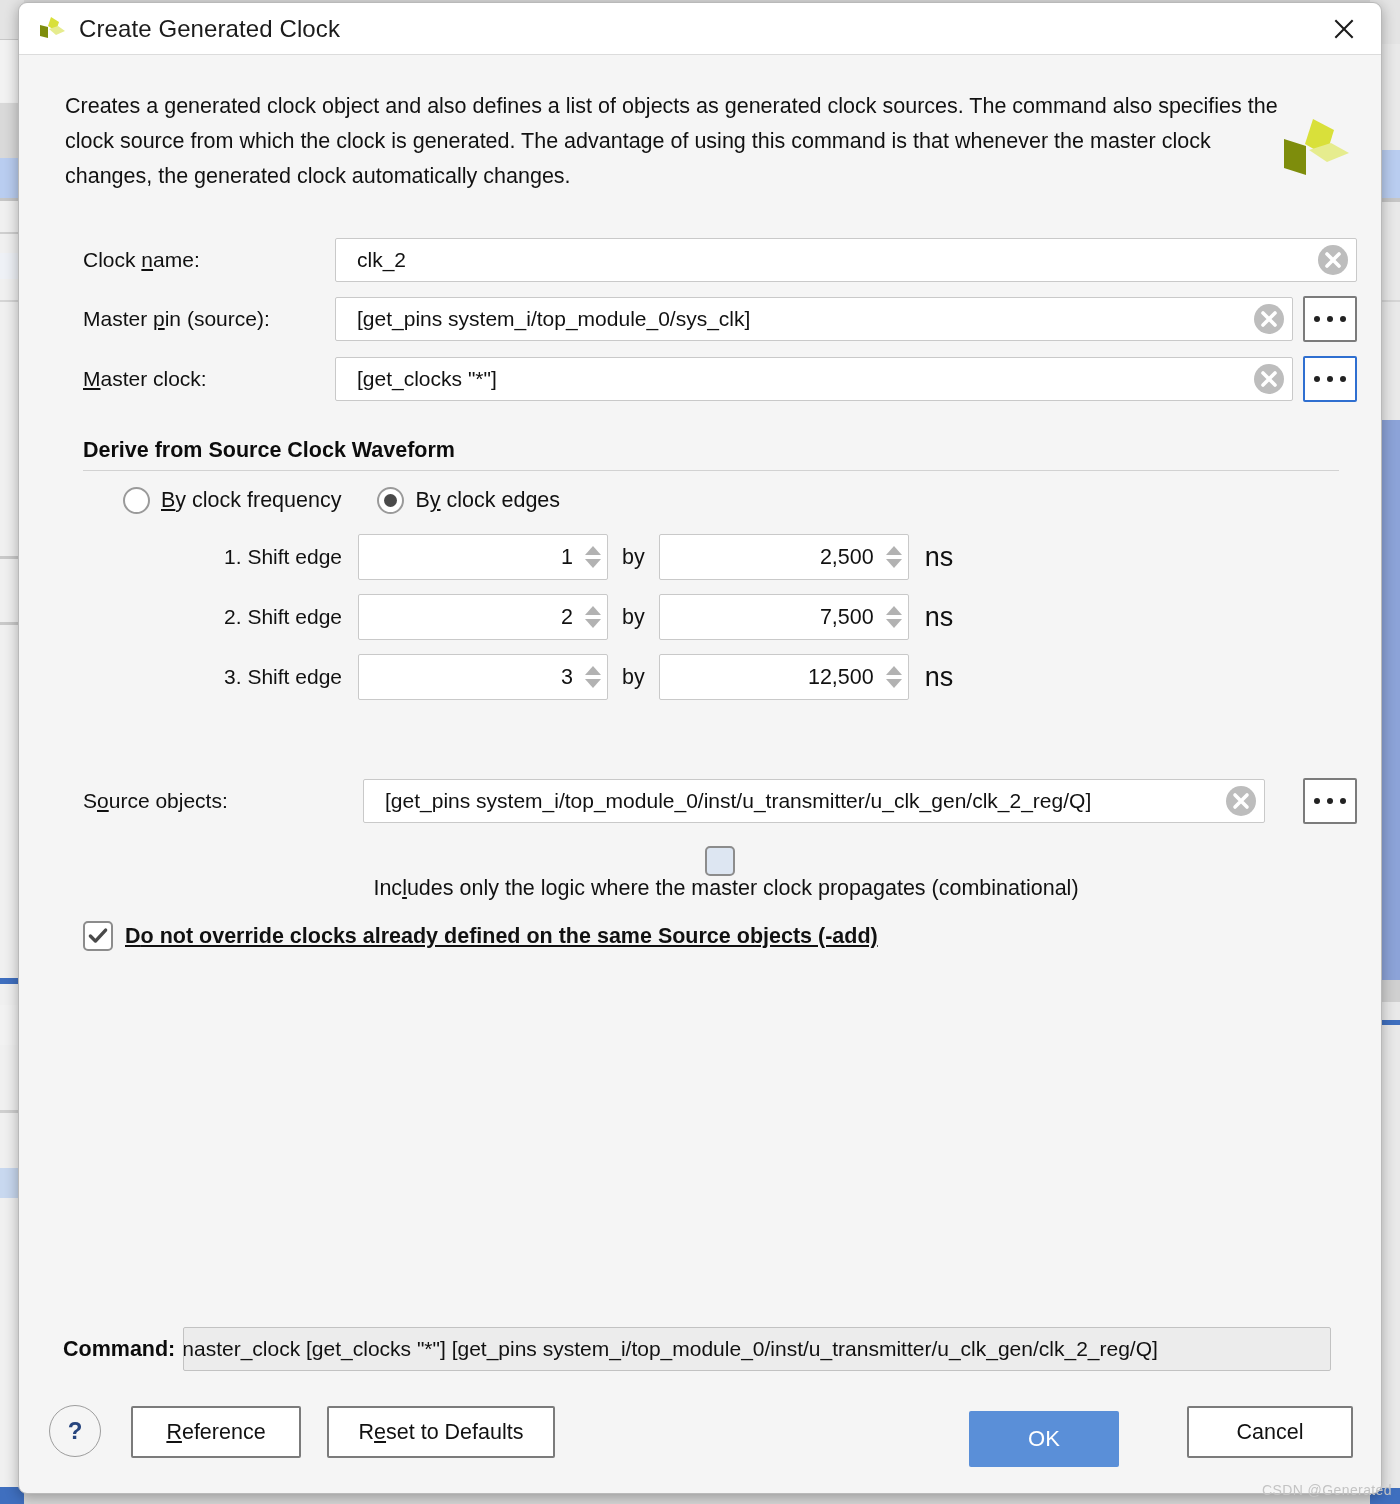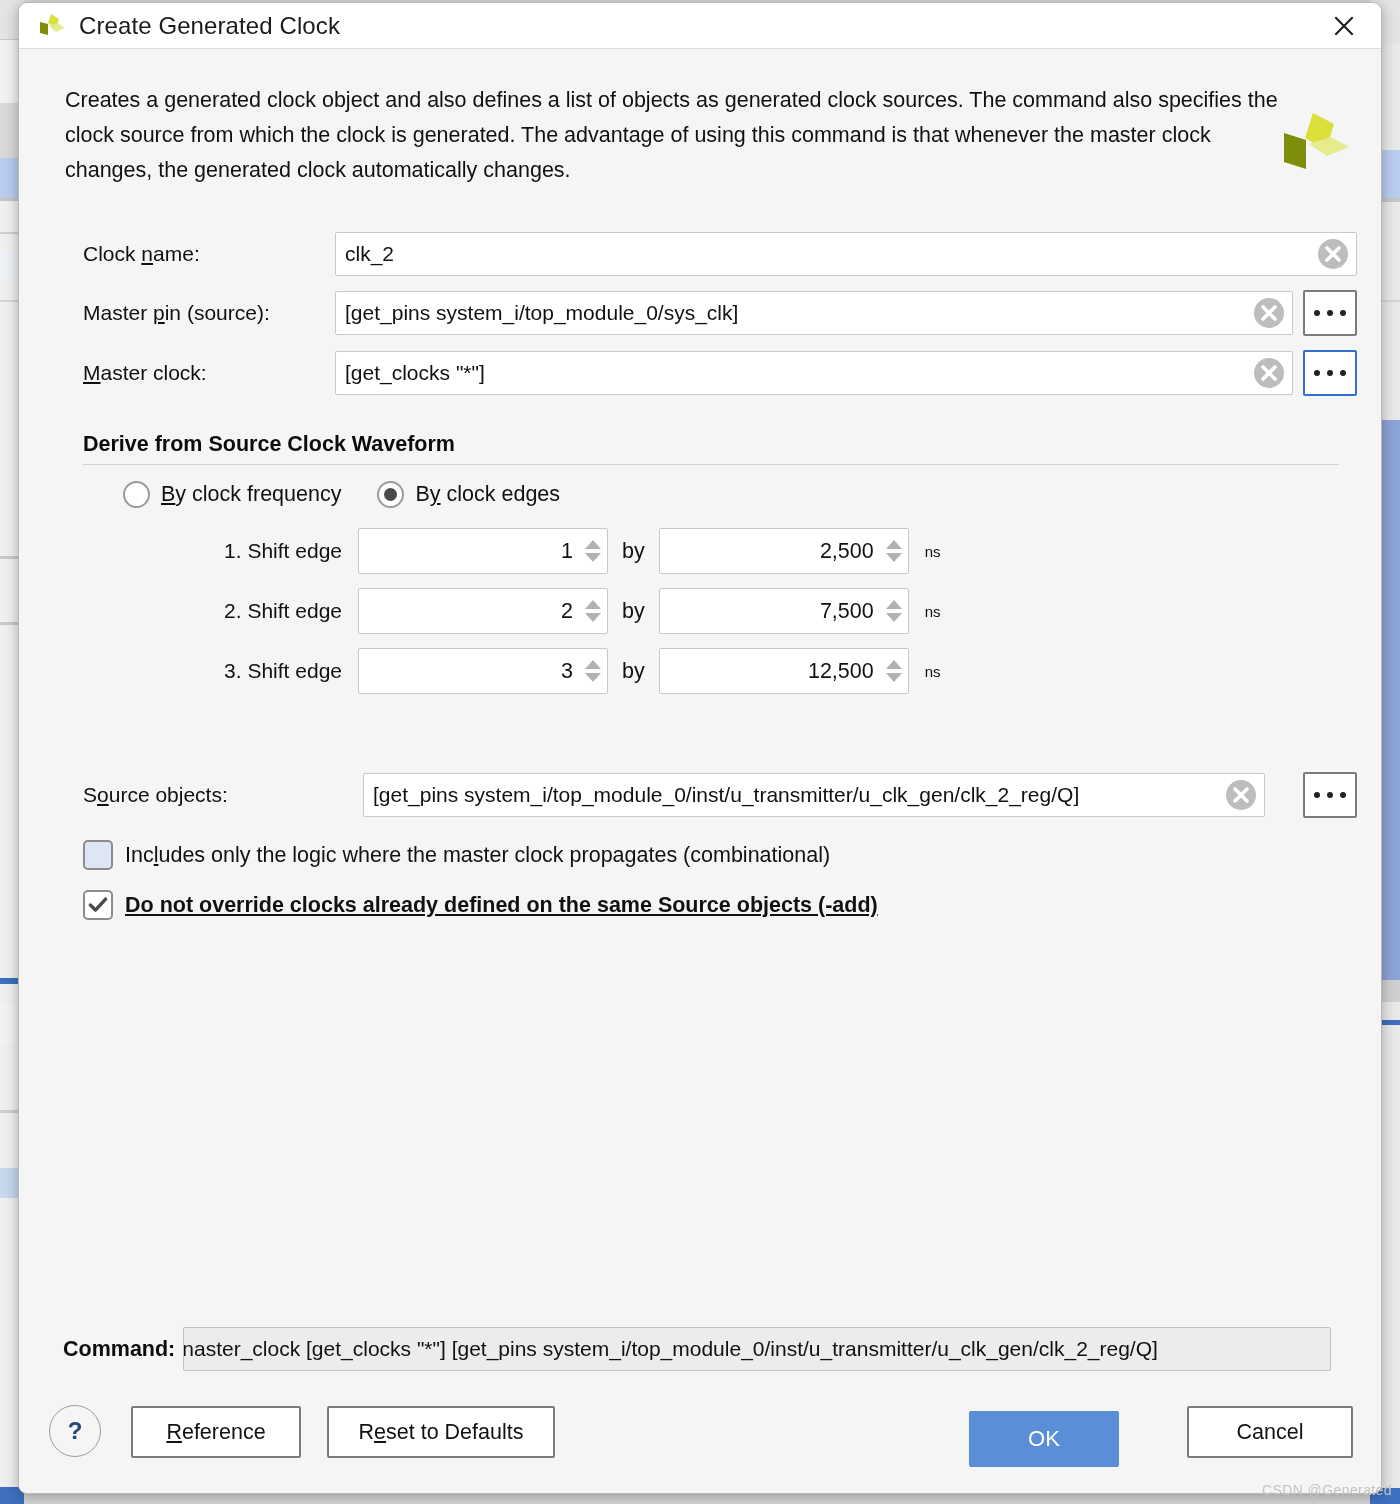--- a/index.html
+++ b/index.html
@@ -21,21 +21,21 @@
     position: absolute;
     left: 18px; top: 2px;
     width: 1364px; height: 1492px;
     background: #f5f5f5;
     border: 1px solid #b9b9b9;
     border-radius: 9px;
     box-shadow: 0 3px 14px rgba(0,0,0,.30);
     overflow: hidden;
   }
   #titlebar {
-    height: 46px;
+    height: 52px;
     background: #ffffff;
     border-bottom: 1px solid #dcdcdc;
     display: flex; align-items: center;
     padding: 0 10px 0 18px;
     border-radius: 9px 9px 0 0;
   }
   #titlebar .logo { width: 30px; height: 26px; margin-right: 12px; flex: none; }
   #title-text {
     font-size: 24px; color: #1b1b1b; letter-spacing: .1px;
     flex: 1 1 auto;
@@ -56,21 +56,21 @@
     font-size: 21.5px; line-height: 35px; color: #111;
   }
   #hero-logo { position: absolute; right: 28px; top: 28px; width: 74px; height: 66px; }
 
   
   .frow { display:flex; align-items:center; margin-left: 40px; }
   .flabel { width: 252px; font-size: 21px; color:#101010; flex:none; }
   .finput {
     position: relative; height: 44px; background:#fff;
     border:1px solid #c9c9c9; border-radius: 2px;
-    display:flex; align-items:center;
+    display:flex; align-items:center;padding-left:12px;
   }
   .finput .val {
     font-size: 21px; color:#111;
     padding-left: 9px; white-space: nowrap; overflow:hidden;
     flex: 1 1 auto;
   }
   .clearx { width: 32px; height: 32px; flex:none; margin-right:7px; cursor:pointer; }
   .dots-btn {
     width: 54px; height: 46px; margin-left: 10px; flex:none;
     background:#fff; border:2px solid #7b7b7b; border-radius:2px;
@@ -99,21 +99,21 @@
   .spinbox {
     width: 250px; height: 46px; background:#fff; border:1px solid #c9c9c9; border-radius:2px;
     display:flex; align-items:center; justify-content:flex-end; padding-right: 4px;
   }
   .spinbox .sval { font-size:21.5px; color:#111; text-align:right; }
   .arrows { display:flex; flex-direction:column; margin-left:10px; width:20px; cursor:pointer; }
   .arrows .a { width:0;height:0;border-left:8px solid transparent;border-right:8px solid transparent; margin: 2px auto;}
   .arrows .up { border-bottom:9px solid #b2b2b2; }
   .arrows .dn { border-top:9px solid #b2b2b2; }
   .by { font-size:21.5px; color:#111; margin: 0 14px; }
-  .unit { font-size:15px; color:#111; margin-left:16px; }
+  .unit { font-size:27px; color:#111; margin-left:16px; }
 
   
   .cbrow { display:flex; align-items:center; margin: 18px 0 0 40px; }
   .cbox { width:30px; height:30px; border:2px solid #8c8c8c; border-radius:5px; background:#dde6f2;
           flex:none; display:flex; align-items:center; justify-content:center; cursor:pointer; }
   .cbox.checked { background:#ffffff; }
   .cbox svg { display:none; }
   .cbox.checked svg { display:block; }
   .cb-label { font-size:21.5px; color:#111; margin-left:12px; cursor:pointer; }
 
@@ -350,21 +350,21 @@
           </svg>
         </span>
       </span>
       <span class="dots-btn">
         <span class="d"></span>
           <span class="d"></span>
           <span class="d"></span>
       </span>
     </div>
 
-    <div class="cbrow" style="margin-top:22px;">
+    <div class="cbrow" style="margin-top:22px;flex-direction:column;">
       <span class="cbox">
         
       </span>
       <span class="cb-label">Inc<span class="u">l</span>udes only the logic where the master clock propagates (combinational)</span>
     </div>
 
     <div class="cbrow" style="margin-top:20px;font-weight:bold;">
       <span class="cbox checked">
         <svg viewBox="0 0 26 26" width="22" height="22">
             <path d="M4 13 L10 19 L22 6" stroke="#4a4a4a" stroke-width="4" fill="none" stroke-linecap="round" stroke-linejoin="round"></path>

